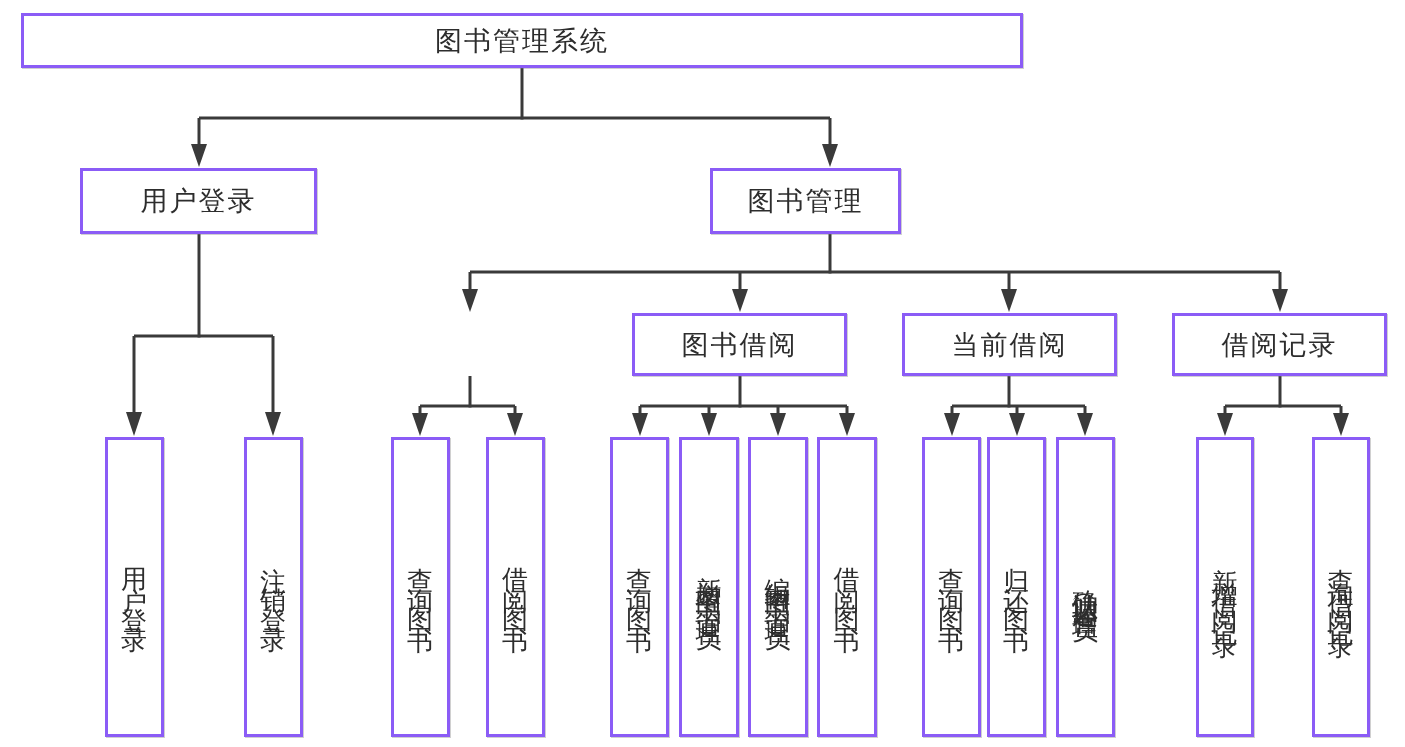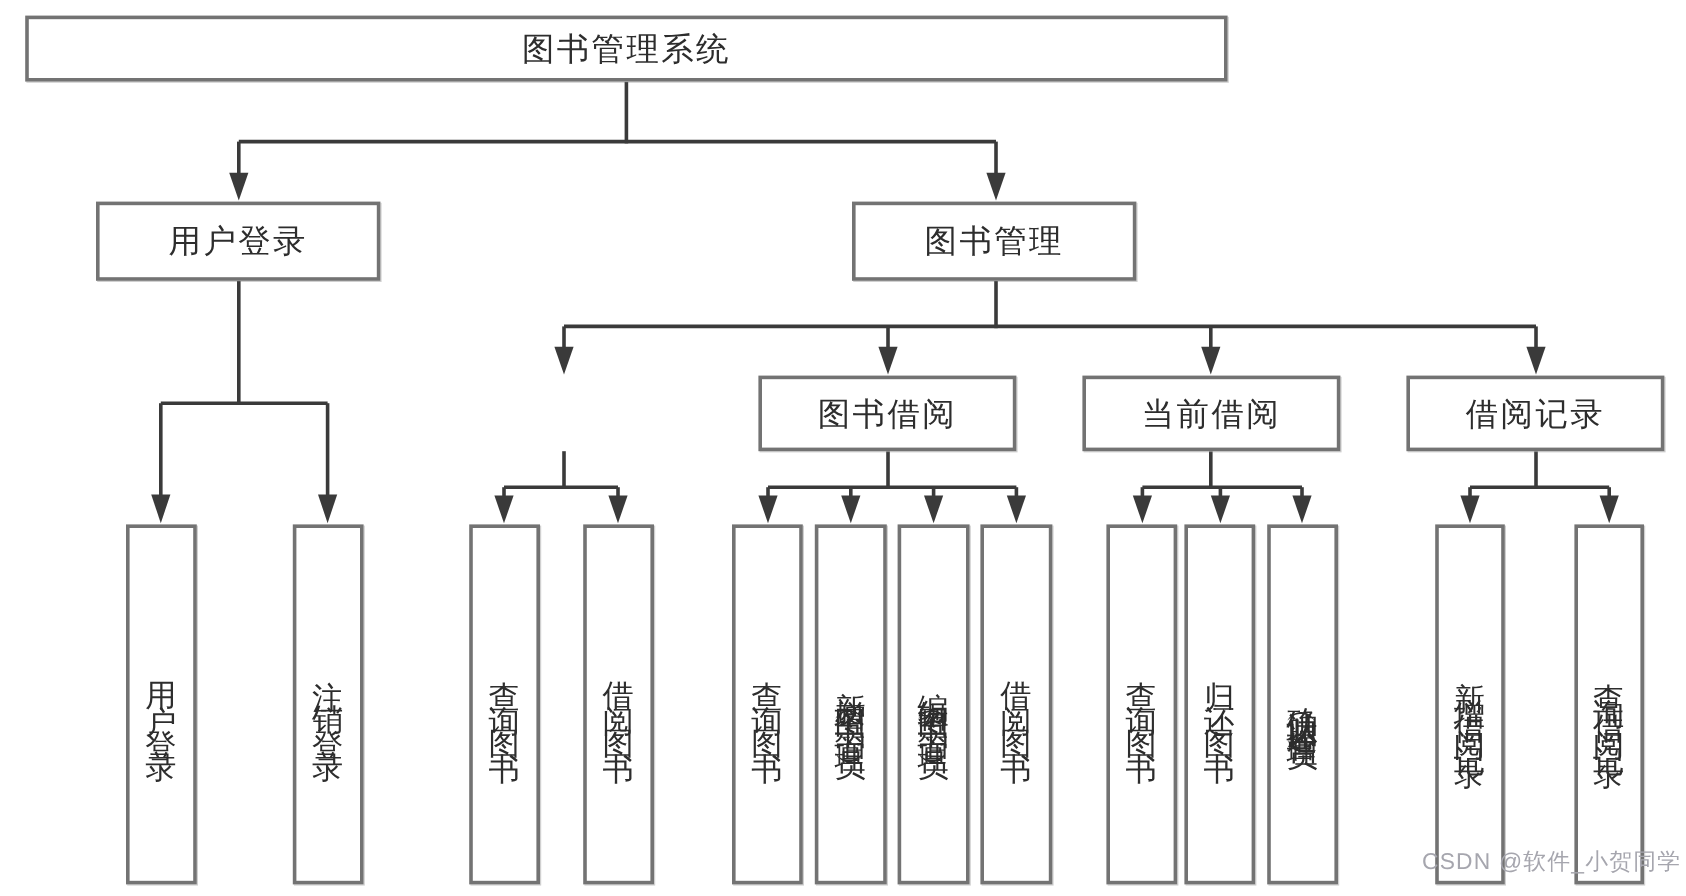--- a/index.html
+++ b/index.html
@@ -5,37 +5,37 @@
   html,body{margin:0;padding:0;background:#ffffff;}
   .canvas{
     position:relative;width:1405px;height:747px;background:#ffffff;
     font-family:"Liberation Sans","DejaVu Sans",sans-serif;
     color:#2d2d2d;overflow:hidden;
   }
   svg.connectors{position:absolute;left:0;top:0;z-index:1;}
   svg.connectors line{stroke-width:3;}
   .node{
     position:absolute;z-index:2;background:#ffffff;
-    border:3px solid #737373;box-sizing:border-box;
+    border:3px solid #8b5cf6;box-sizing:border-box;
     display:flex;align-items:center;justify-content:center;
     box-shadow:1px 1px 0 rgba(120,120,120,0.35);
   }
   .hlabel{font-size:27px;letter-spacing:2px;white-space:nowrap;}
   .vlabel{
     writing-mode:vertical-rl;text-orientation:mixed;
     font-size:26px;line-height:1;white-space:nowrap;
   }
   .ls4{letter-spacing:20px;}
   .ls6{letter-spacing:13px;}
   .ls8{letter-spacing:7px;}
   .ls9{letter-spacing:4px;}
   
   .root{left:21px;top:13px;width:1002px;height:55px;}
   .l2a{left:80px;top:168px;width:237px;height:66px;}
-  .l2b{left:710px;top:168px;width:237px;height:66px;}
+  .l2b{left:710px;top:168px;width:191px;height:66px;}
   .l3{top:313px;width:215px;height:63px;}
   .l3a{left:362px;} .l3b{left:632px;} .l3c{left:902px;} .l3d{left:1172px;}
   .leaf{top:437px;width:59px;height:300px;}
   .f1a{left:105px;} .f1b{left:244px;}
   .f2a{left:391px;} .f2b{left:486px;}
   .f3a{left:610px;} .f3b{left:679px;width:60px;} .f3c{left:748px;width:60px;} .f3d{left:817px;width:60px;}
   .f4a{left:922px;} .f4b{left:987px;} .f4c{left:1056px;}
   .f5a{left:1196px;width:58px;} .f5b{left:1312px;width:58px;}
   .watermark{
     position:absolute;right:4px;bottom:16px;z-index:3;
@@ -170,14 +170,13 @@
     <span class="vlabel ls9">确认归还（管理员）</span>
   </div>
 
   <div class="node leaf f5a">
     <span class="vlabel ls6">新增借阅记录</span>
   </div>
   <div class="node leaf f5b">
     <span class="vlabel ls6">查询借阅记录</span>
   </div>
 
-  <div class="watermark">CSDN @软件_小贺同学</div>
 </div>
 
 </body></html>

